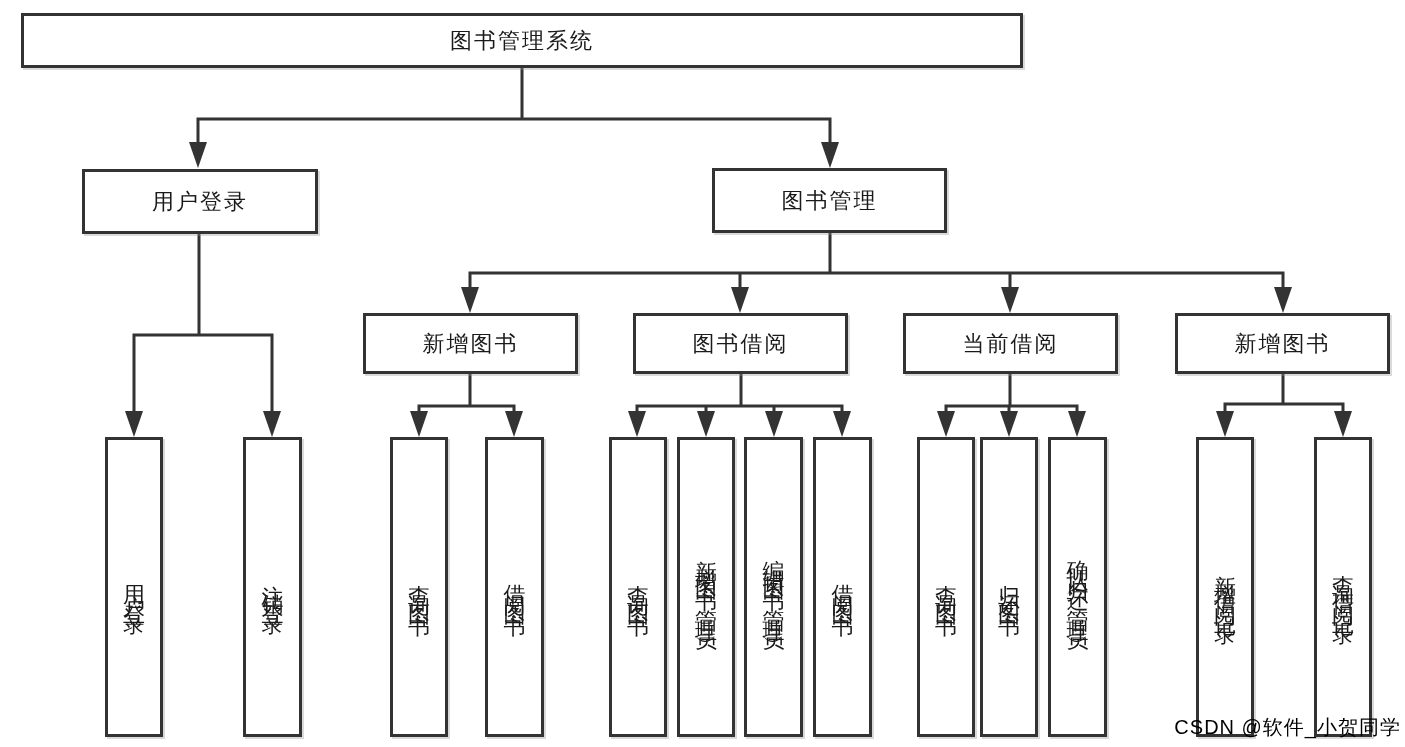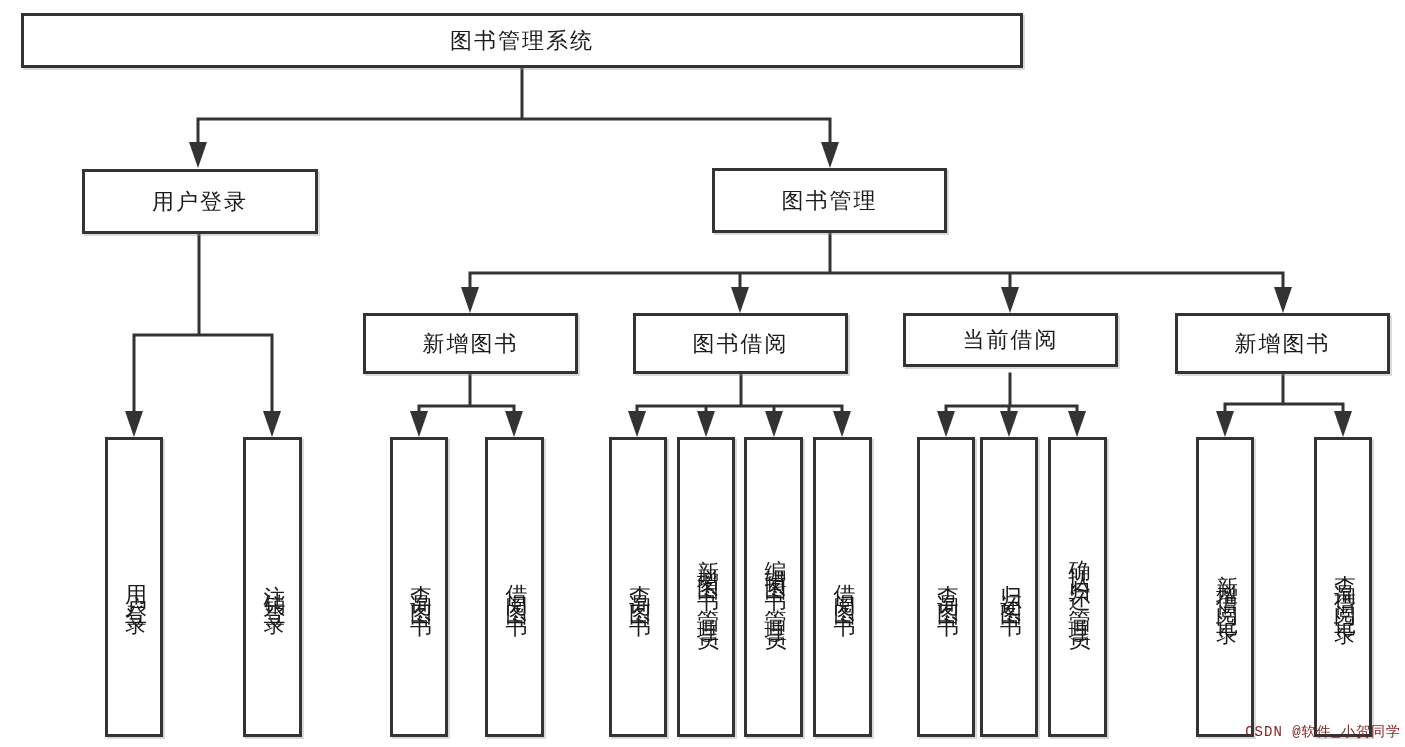--- a/index.html
+++ b/index.html
@@ -6,21 +6,21 @@
     margin: 0;
     padding: 0;
     background: #ffffff;
   }
   .stage {
     position: relative;
     width: 1405px;
     height: 747px;
     background: #ffffff;
     overflow: hidden;
-    font-family: Liberation Mono, monospace;
+    font-family: Liberation Sans, sans-serif;
     color: #1a1a1a;
   }
   .connectors {
     position: absolute;
     left: 0;
     top: 0;
     width: 1405px;
     height: 747px;
     pointer-events: none;
   }
@@ -43,23 +43,23 @@
     writing-mode: vertical-rl;
     text-orientation: mixed;
     font-size: 22px;
     letter-spacing: 10px;
     line-height: 1;
   }
   .watermark {
     position: absolute;
     right: 4px;
     bottom: 6px;
-    font-size: 14px;
+    font-size: 20px;
     letter-spacing: 1px;
-    color: #7f1d1d;
+    color: #000000;
     white-space: nowrap;
   }
 </style>
 </head>
 <body>
 
 <div class="stage">
 
   <svg class="connectors" viewBox="0 0 1405 747" xmlns="http://www.w3.org/2000/svg">
     <g stroke="#333333" stroke-width="3" fill="none" stroke-linecap="square">
@@ -125,21 +125,21 @@
   <div class="node h" style="left:712px;top:168px;width:235px;height:65px">
     <span>图书管理</span>
   </div>
 
   <div class="node h" style="left:363px;top:313px;width:215px;height:61px">
     <span>新增图书</span>
   </div>
   <div class="node h" style="left:633px;top:313px;width:215px;height:61px">
     <span>图书借阅</span>
   </div>
-  <div class="node h" style="left:903px;top:313px;width:215px;height:54px">
+  <div class="node h" style="left:903px;top:313px;width:215px;height:61px">
     <span>当前借阅</span>
   </div>
   <div class="node h" style="left:1175px;top:313px;width:215px;height:61px">
     <span>新增图书</span>
   </div>
 
   <div class="node v" style="left:105px;top:437px;width:58px;height:300px">
     <span>用户登录</span>
   </div>
   <div class="node v" style="left:243px;top:437px;width:59px;height:300px">

